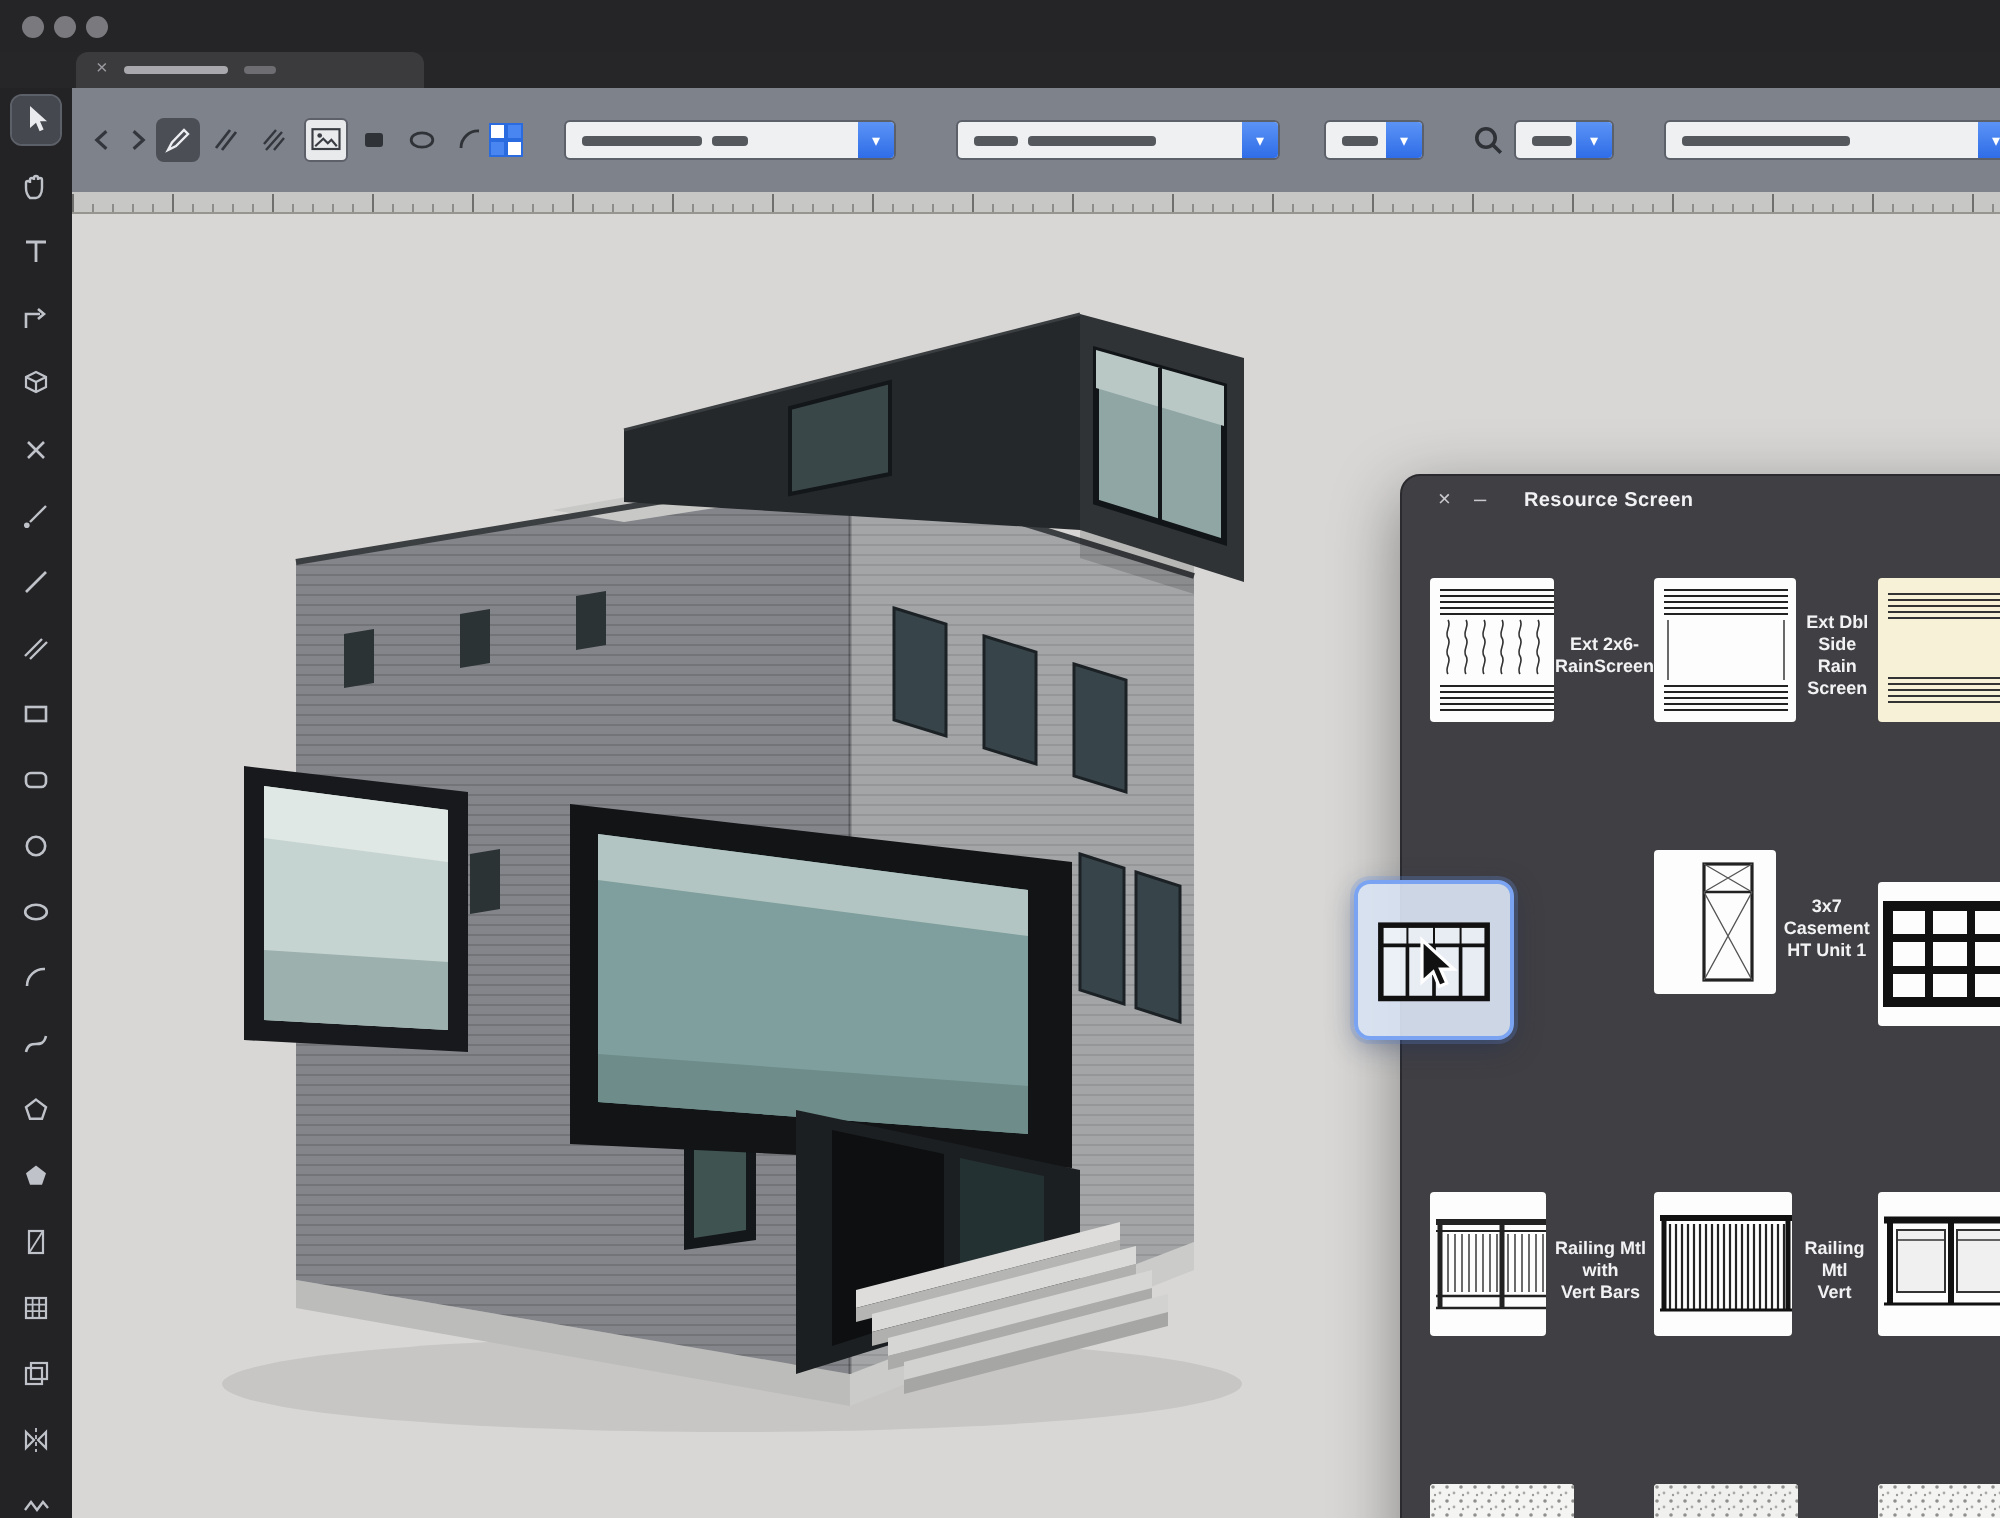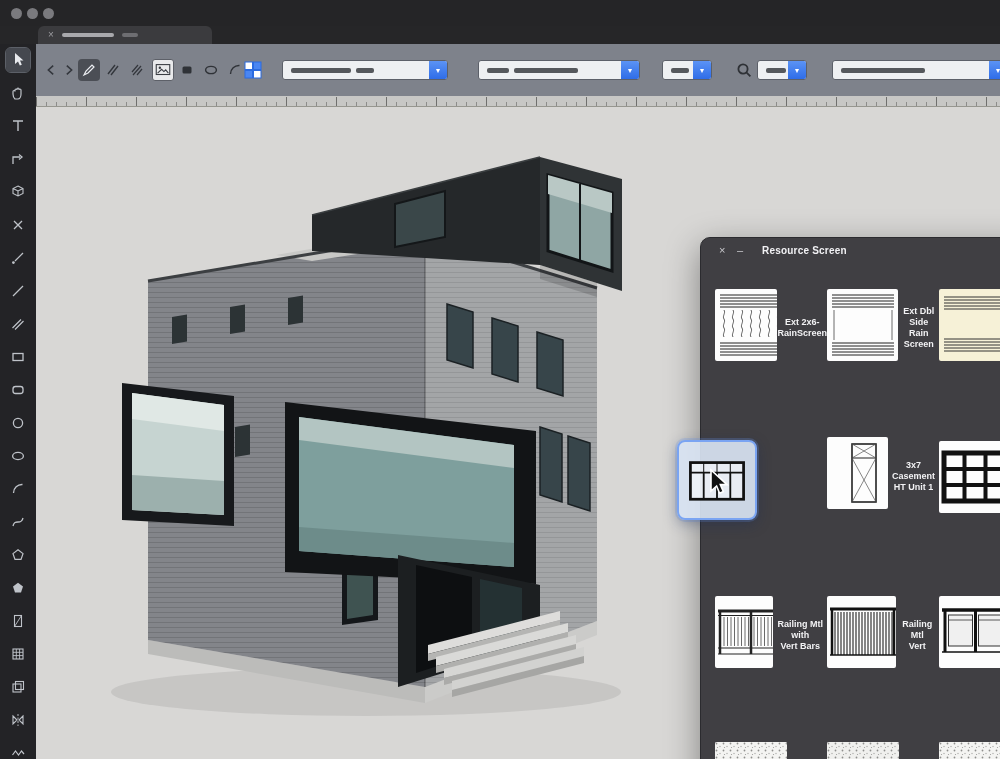--- a/index.html
+++ b/index.html
@@ -456,21 +456,21 @@
             <line x1="5" y1="59" x2="67" y2="59"></line>
             <line x1="5" y1="62" x2="67" y2="62"></line>
           </g>
       </svg>
     </div>
     <div class="rm-label">2x6-R
 Scre
 Parap</div>
   </div>
 
-  <div class="rm-cell" style="left:126px;top:199px">
+  <div class="rm-cell" style="left:126px;top:187px">
     <div class="rm-thumb">
       <svg width="72" height="72" viewBox="0 0 72 72">
         <rect x="25" y="7" width="24" height="58" fill="none" stroke="#222" stroke-width="1.6"></rect>
         <line x1="25" y1="21" x2="49" y2="21" stroke="#222" stroke-width="1.2"></line>
         <path d="M25,21 L49,7 M25,7 L49,21" stroke="#555" stroke-width="0.7"></path>
         <path d="M25,65 L49,21 M49,65 L25,21" stroke="#555" stroke-width="0.7"></path>
       </svg>
     </div>
     <div class="rm-label">3x7 Casement
 HT Unit 1</div>

